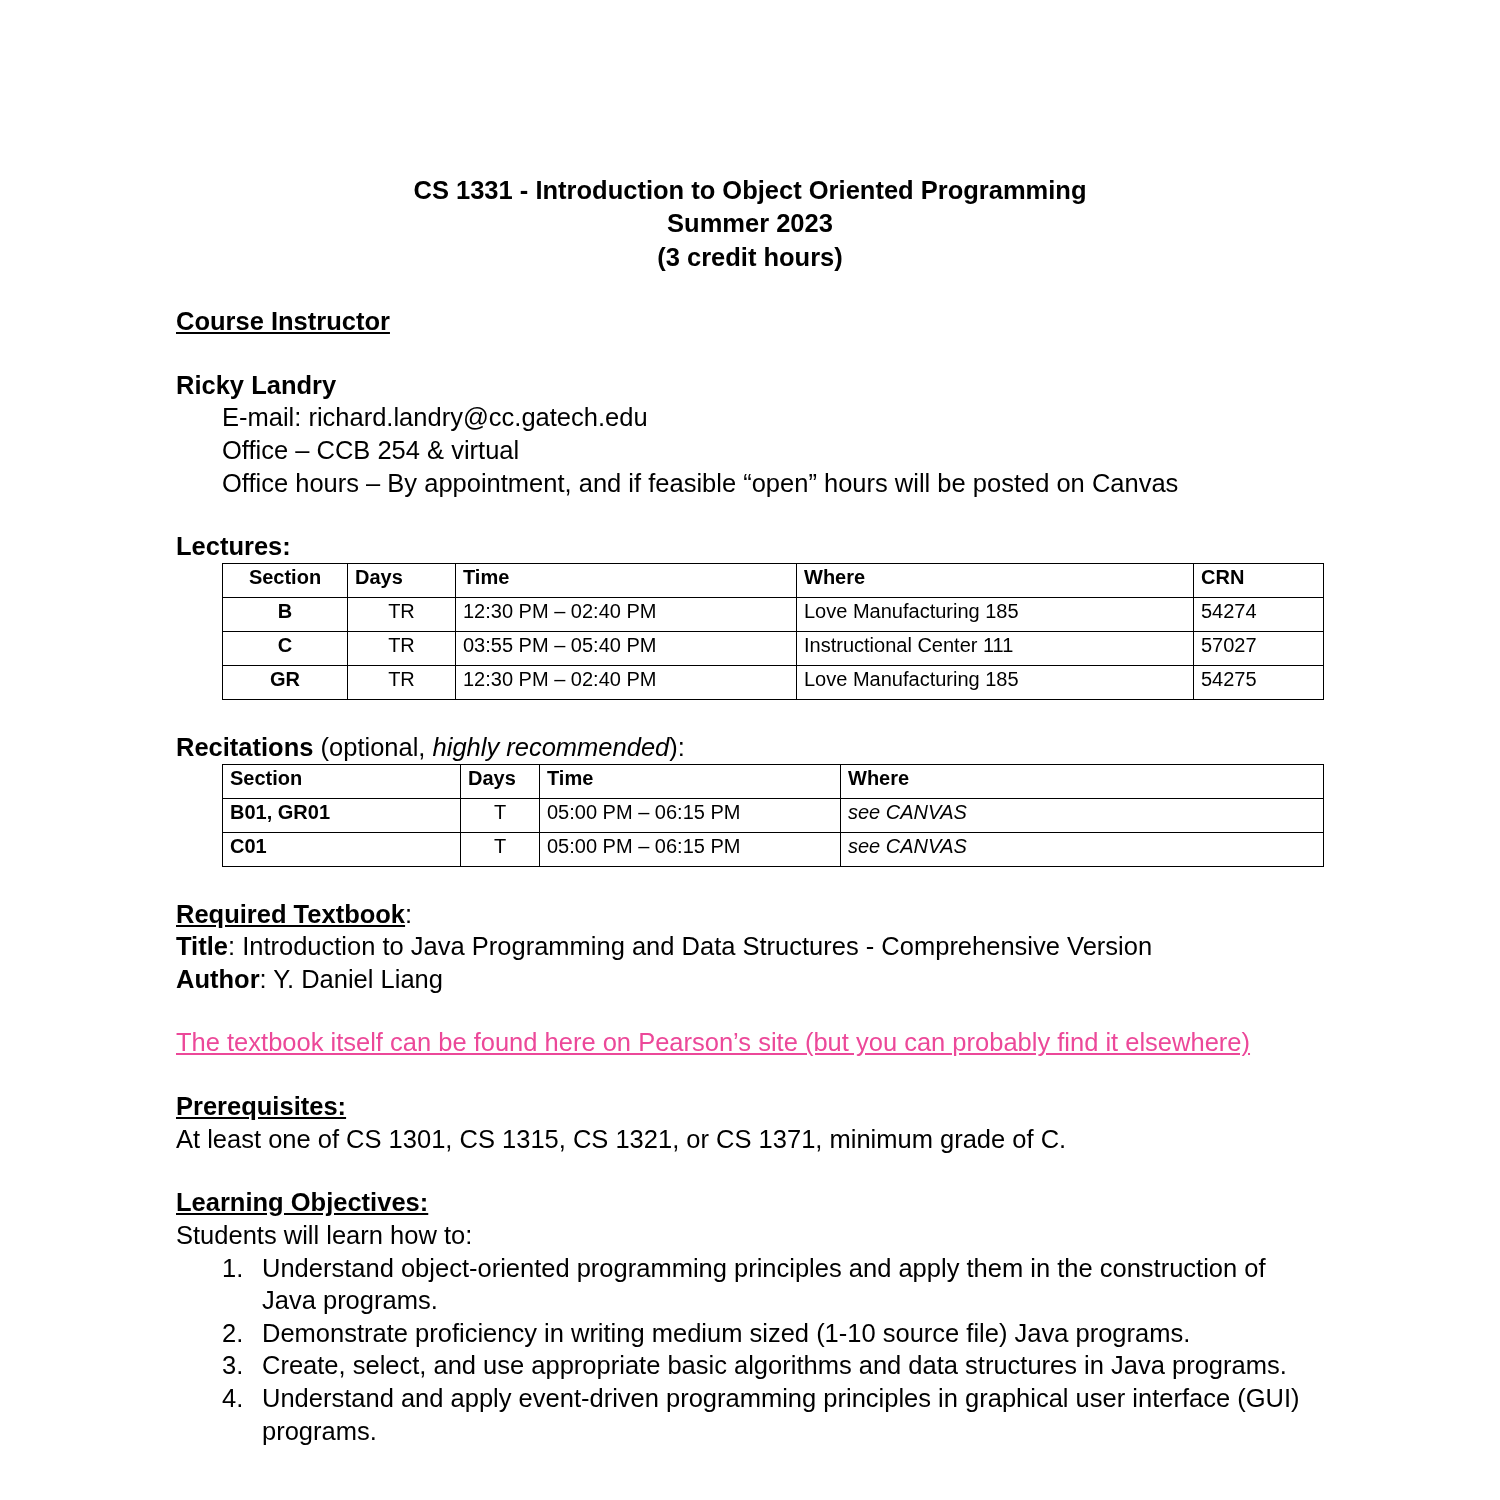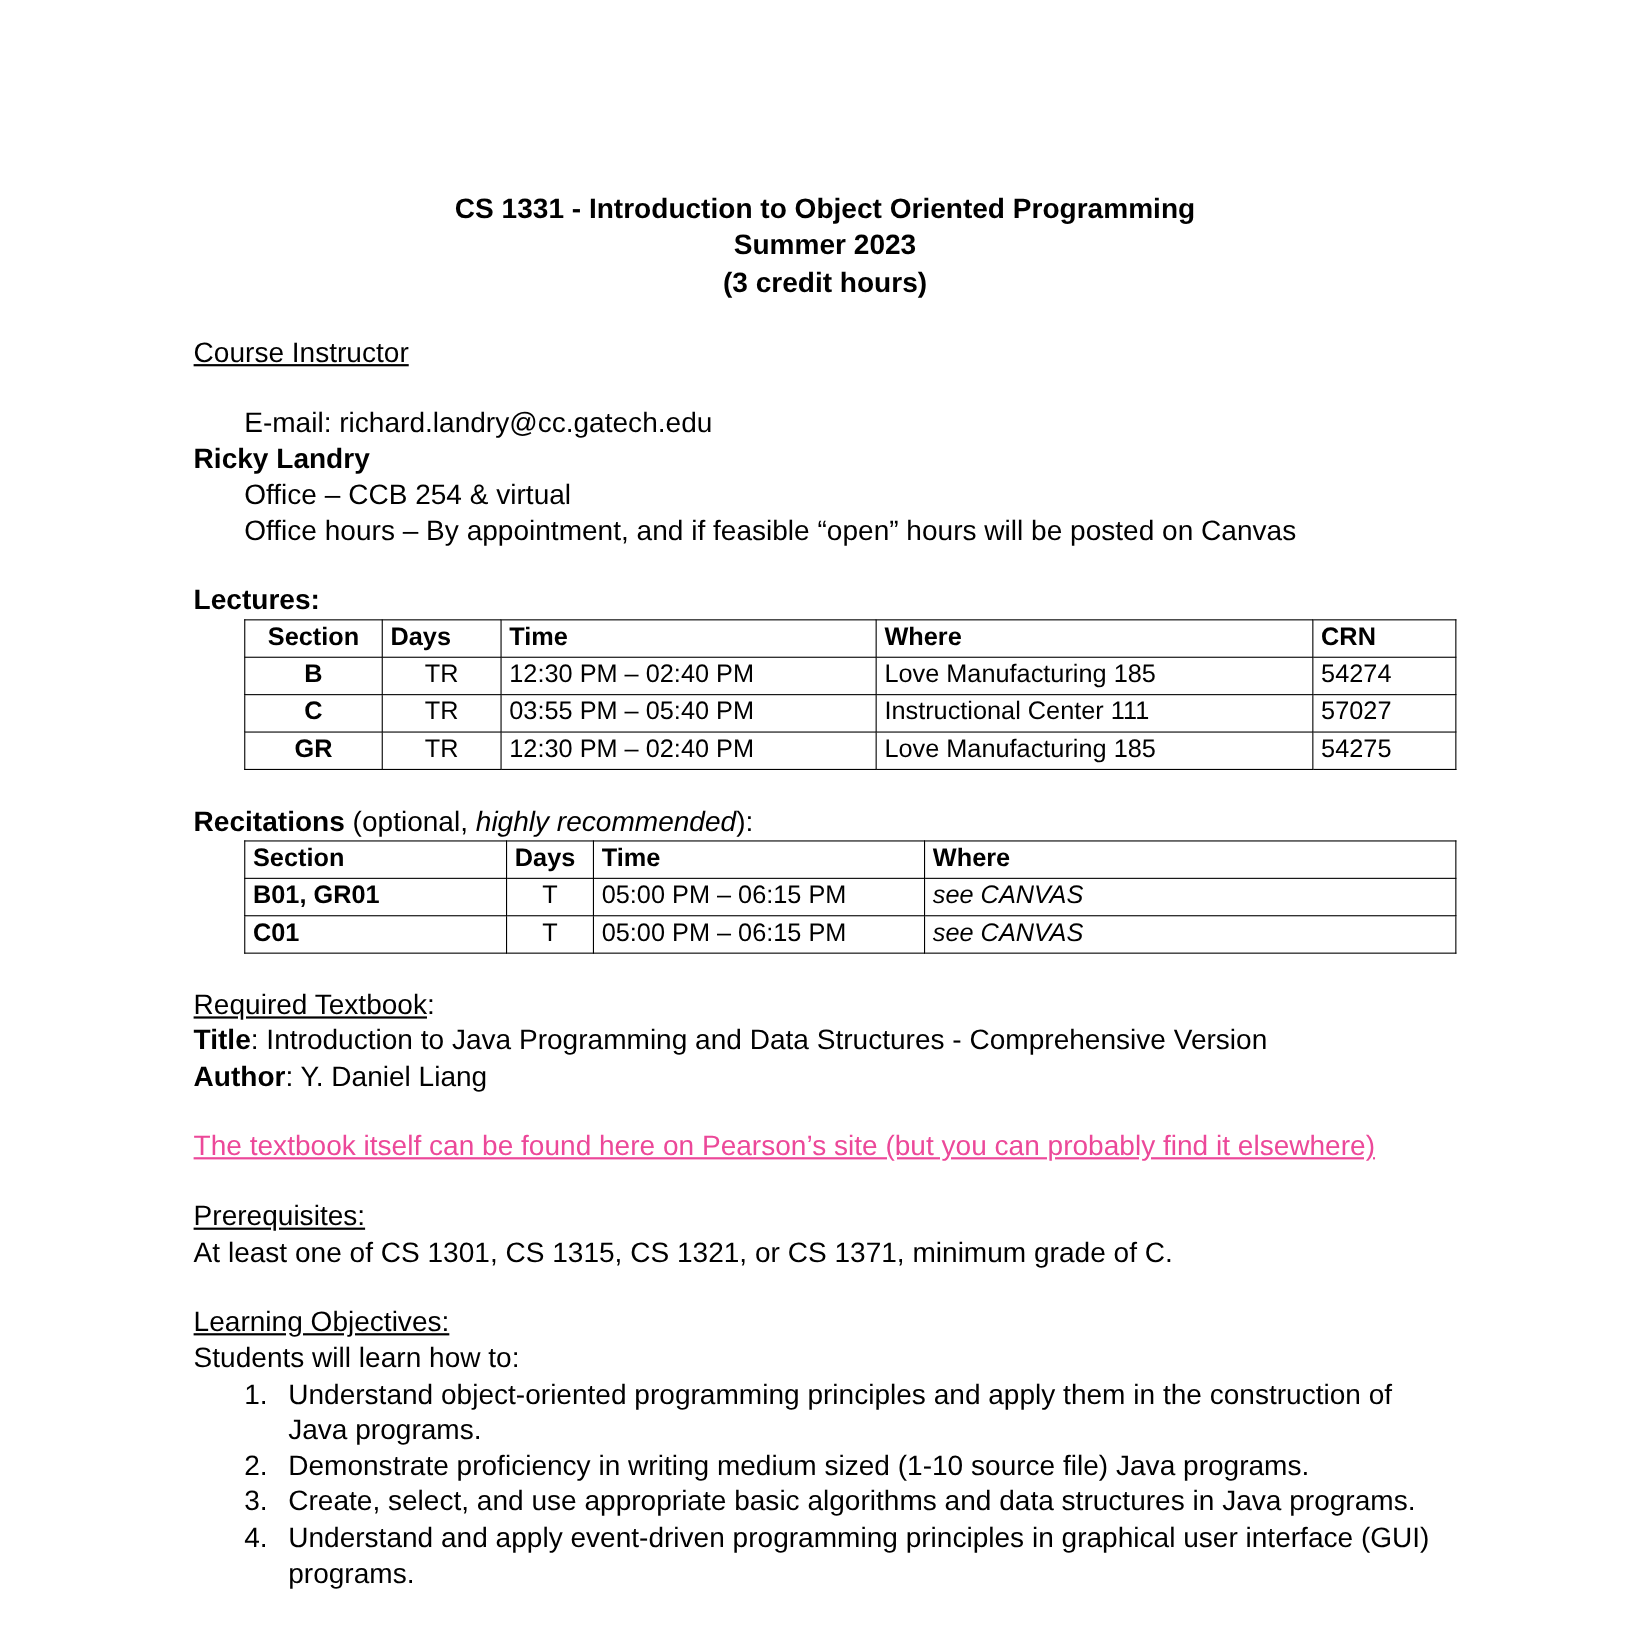--- a/index.html
+++ b/index.html
@@ -36,38 +36,38 @@
     text-align: center;
     font-weight: bold;
     padding-top: 174px;
     line-height: 1.31;
     margin-left: -2px;
   }
   .title-line { display: block; }
 
   
   .section-heading {
-    font-weight: normal;
+    font-weight: bold;
     text-decoration: underline;
     display: inline-block;
   }
   .spacer-blank { height: 31px; }
 
   .block { margin: 0; padding: 0; }
 
   .name-bold { font-weight: bold; }
 
   .indent-1 { padding-left: 46px; }
 
   
   table {
     border-collapse: collapse;
     table-layout: fixed;
     margin-left: 46px;
-    font-size: 23px;
+    font-size: 20px;
   }
   table td, table th {
     border: 1.6px solid #000000;
     padding: 1px 7px 3px 7px;
     font-weight: normal;
     text-align: left;
     vertical-align: top;
     height: 29px;
     line-height: 1.2;
     white-space: nowrap;
@@ -140,22 +140,22 @@
     </div>
 
     <div class="spacer-blank"></div>
 
     <div class="block">
       <span class="section-heading">Course Instructor</span>
     </div>
 
     <div class="spacer-blank"></div>
 
+    <div class="block name-bold">Ricky Landry</div>
     <div class="block indent-1">E-mail:  richard.landry@cc.gatech.edu</div>
-    <div class="block name-bold">Ricky Landry</div>
     <div class="block indent-1">Office – CCB 254 &amp; virtual</div>
     <div class="block indent-1">Office hours – By appointment, and if feasible “open” hours will be posted on Canvas</div>
 
     <div class="spacer-blank"></div>
 
     <div class="block name-bold">Lectures:</div>
 
     <table class="tbl-lectures">
       <colgroup>
         <col class="c-section">

